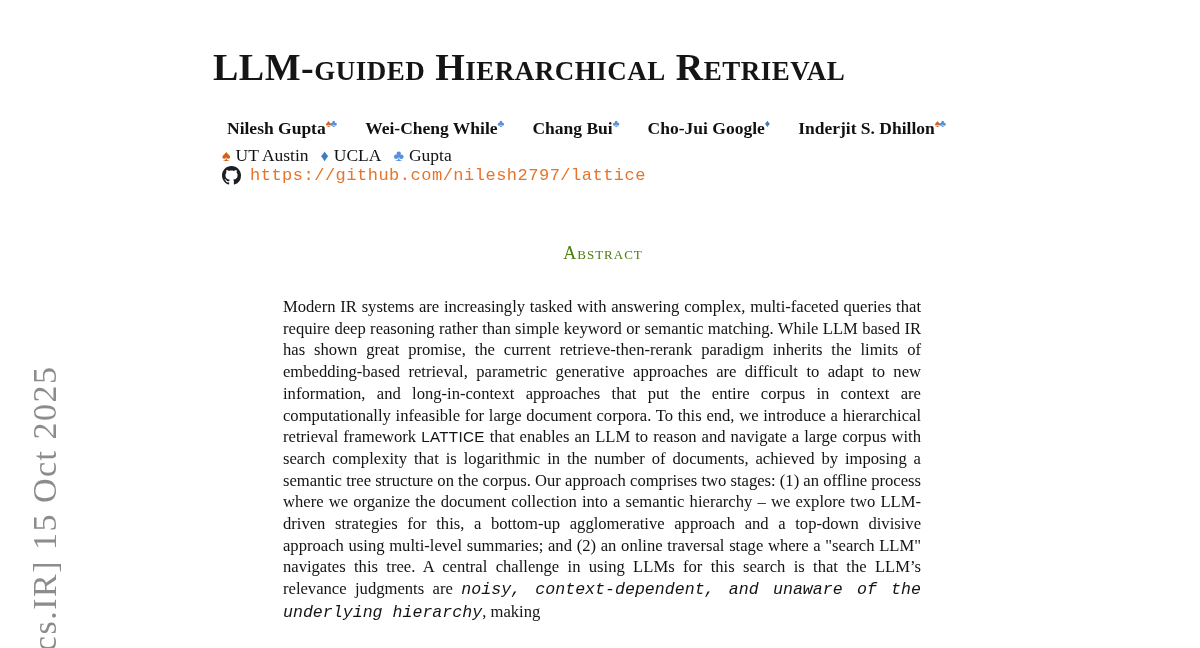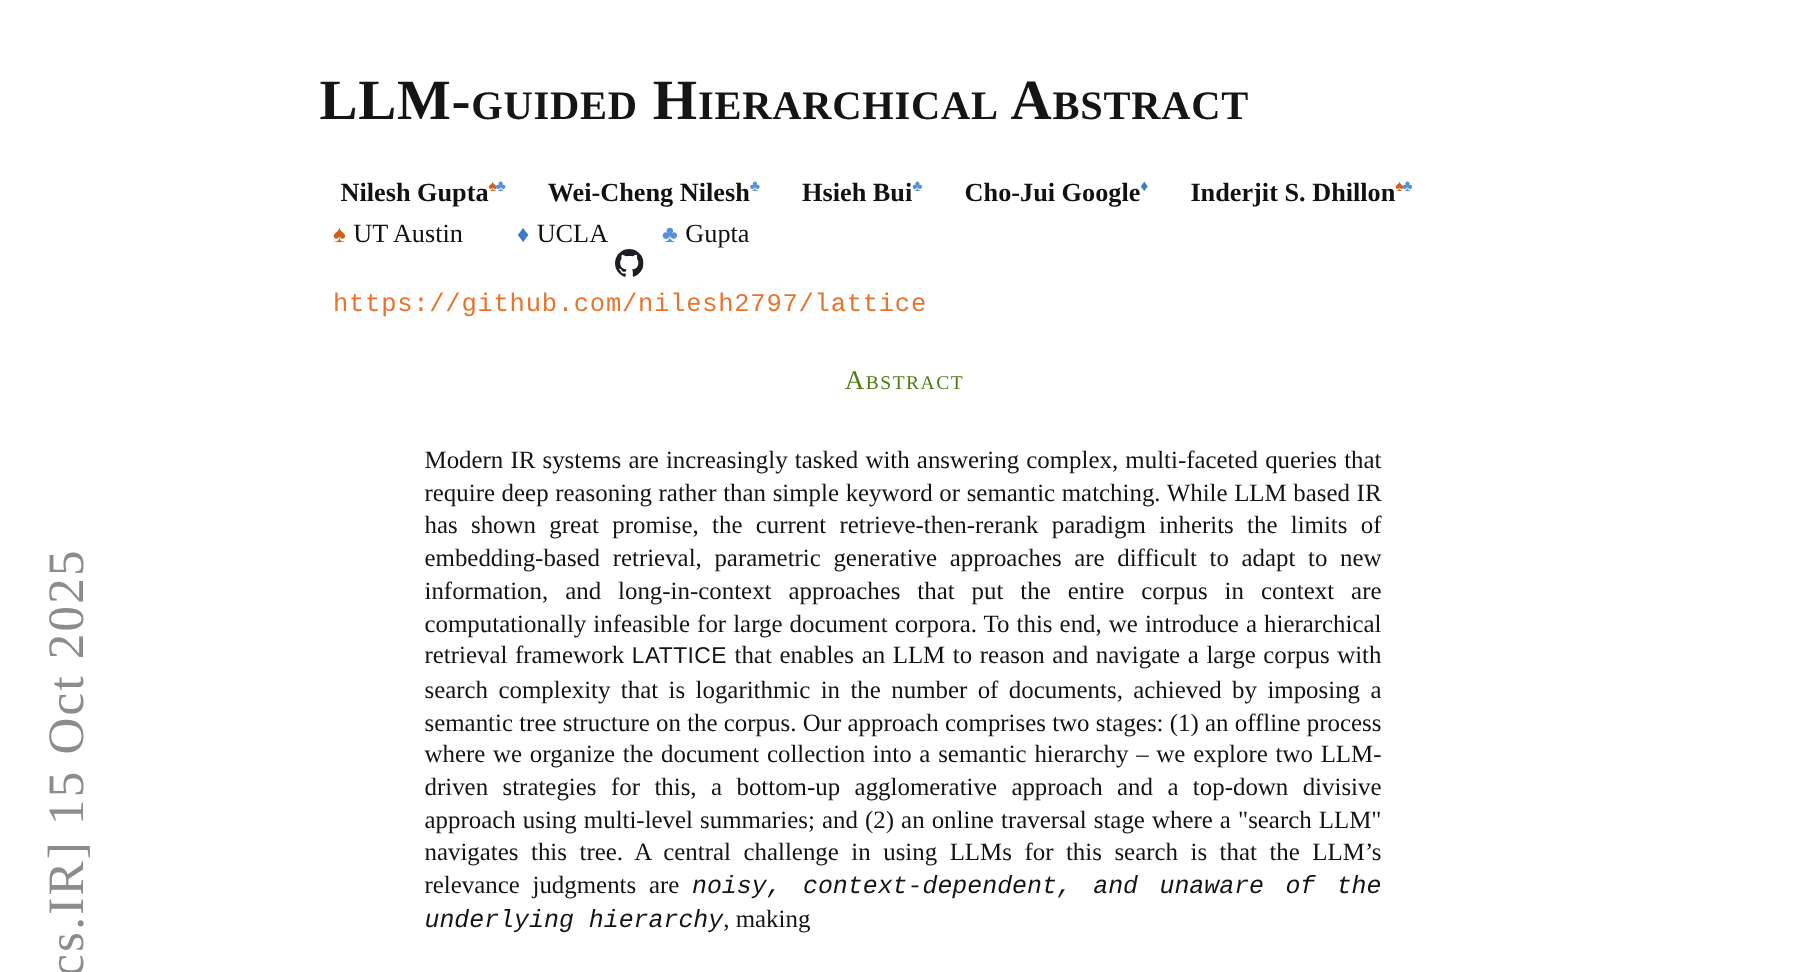--- a/index.html
+++ b/index.html
@@ -12,25 +12,25 @@
 
   .content{position:absolute;left:213px;top:0;width:780px;}
 
   .paper-title{position:absolute;top:46px;left:0;font-size:38px;line-height:42px;
                font-variant:small-caps;letter-spacing:0.5px;color:#151515;white-space:nowrap;}
 
   .authors-row{position:absolute;top:118px;left:14px;display:flex;gap:29px;
                font-weight:bold;font-size:17.5px;white-space:nowrap;align-items:center;}
   .author sup{font-size:10.5px;letter-spacing:-1px;}
 
-  .affil-row{position:absolute;top:145px;left:9px;display:flex;gap:36px;
+  .affil-row{position:absolute;top:145px;left:9px;display:flex;gap:12px;
              font-size:17.5px;white-space:nowrap;align-items:baseline;}
   .affil-item .suit{font-size:16px;margin-right:5px;}
 
-  .repo-row{position:absolute;top:166px;left:9px;display:flex;align-items:center;gap:9px;flex-direction:column;}
+  .repo-row{position:absolute;top:166px;left:9px;display:flex;align-items:center;gap:9px;}
   .repo-row svg{display:block;}
   .repo-link{font-family:"Liberation Mono","DejaVu Sans Mono",monospace;font-size:17px;
              letter-spacing:0.5px;text-decoration:none;}
 
   .abstract-heading{position:absolute;top:243px;left:0;width:100%;text-align:center;
                     font-variant:small-caps;font-size:18px;letter-spacing:1px;color:#4d7c0f;}
 
   .abstract-body{position:absolute;top:296px;left:70px;width:638px;text-align:justify;
                  font-size:16.6px;line-height:21.7px;color:#131313;}
   .seg-plain{font-style:normal;}
@@ -39,26 +39,26 @@
 </style>
 </head>
 <body>
 
 <div class="page">
 
   <div class="watermark" style="color: rgb(140, 140, 140);">[cs.IR] 15 Oct 2025</div>
 
   <div class="content">
 
-    <h1 class="paper-title" style="margin:0;font-weight:bold;">LLM-guided Hierarchical Abstract</h1>
+    <h1 class="paper-title" style="margin:0;font-weight:bold;">LLM-guided Hierarchical Retrieval</h1>
 
     <div class="authors-row">
         <span class="author"><span>Nilesh Gupta</span><sup><span style="color: rgb(212, 95, 26);">♠</span><span style="color: rgb(85, 144, 222);">♣</span></sup></span>
-        <span class="author"><span>Wei-Cheng Nilesh</span><sup><span style="color: rgb(85, 144, 222);">♣</span></sup></span>
-        <span class="author"><span>Hsieh Bui</span><sup><span style="color: rgb(85, 144, 222);">♣</span></sup></span>
+        <span class="author"><span>Wei-Cheng While</span><sup><span style="color: rgb(85, 144, 222);">♣</span></sup></span>
+        <span class="author"><span>Chang Bui</span><sup><span style="color: rgb(85, 144, 222);">♣</span></sup></span>
         <span class="author"><span>Cho-Jui Google</span><sup><span style="color: rgb(59, 124, 196);">♦</span></sup></span>
         <span class="author"><span>Inderjit S. Dhillon</span><sup><span style="color: rgb(212, 95, 26);">♠</span><span style="color: rgb(85, 144, 222);">♣</span></sup></span>
       </div>
 
     <div class="affil-row">
         <span class="affil-item"><span class="suit" style="color: rgb(212, 95, 26);">♠</span><span>UT Austin</span></span>
         <span class="affil-item"><span class="suit" style="color: rgb(59, 124, 196);">♦</span><span>UCLA</span></span>
         <span class="affil-item"><span class="suit" style="color: rgb(85, 144, 222);">♣</span><span>Gupta</span></span>
       </div>
 

